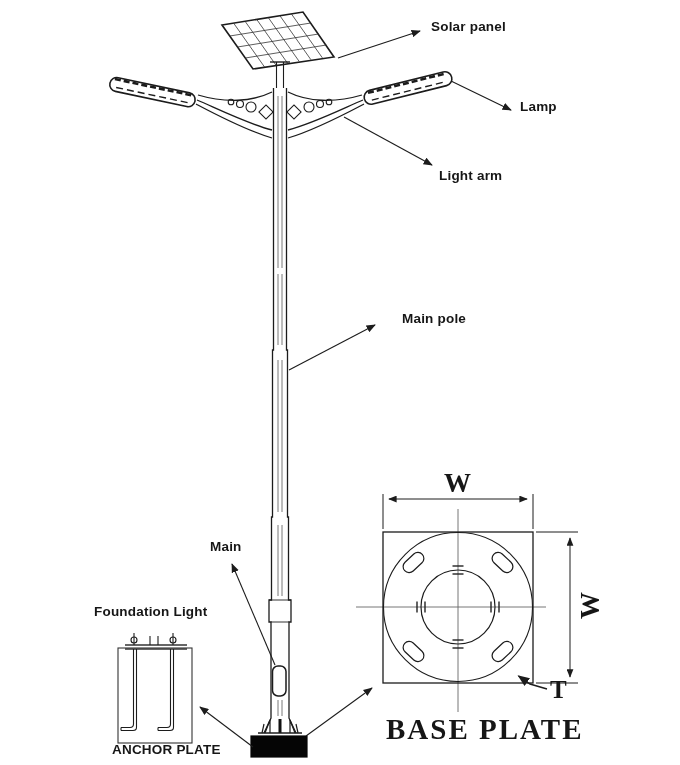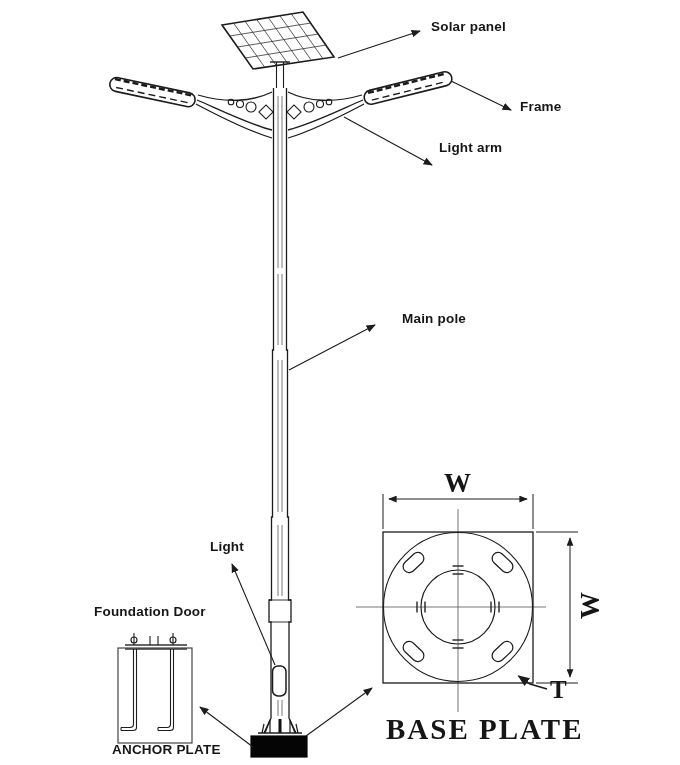--- a/index.html
+++ b/index.html
@@ -188,25 +188,25 @@
       <line x1="451" y1="81" x2="511" y2="110" marker-end="url(#arr)"></line>
       <line x1="344" y1="117" x2="432" y2="165" marker-end="url(#arr)"></line>
       <line x1="289" y1="370" x2="375" y2="325" marker-end="url(#arr)"></line>
       <line x1="275" y1="665" x2="232" y2="564" marker-end="url(#arr)"></line>
       <line x1="253" y1="747" x2="200" y2="707" marker-end="url(#arr)"></line>
       <line x1="306" y1="736" x2="372" y2="688" marker-end="url(#arr)"></line>
     </g>
   </svg>
 
   <div class="lbl" style="left:431px;top:19px">Solar panel</div>
-  <div class="lbl" style="left:520px;top:99px">Frame</div>
-  <div class="lbl" style="left:439px;top:140px">Light arm</div>
+  <div class="lbl" style="left:520px;top:99px">Lamp</div>
+  <div class="lbl" style="left:439px;top:168px">Light arm</div>
   <div class="lbl" style="left:402px;top:311px">Main pole</div>
-  <div class="lbl" style="left:210px;top:539px">Light</div>
-  <div class="lbl" style="left:94px;top:604px">Foundation Door</div>
+  <div class="lbl" style="left:210px;top:539px">Main</div>
+  <div class="lbl" style="left:94px;top:604px">Foundation Light</div>
   <div class="lbl" style="left:112px;top:742px">ANCHOR PLATE</div>
   <div class="lbl serif" id="base-plate-caption" style="left:386px;top:713px">BASE PLATE</div>
 
   <div class="lbl dim" style="left:444px;top:468px">W</div>
   <div class="lbl dim" id="dim-w-right" style="left:577px;top:590px">W</div>
   <div class="lbl dim" id="dim-t" style="left:550px;top:676px">T</div>
 
 </div>
 
 </body></html>

